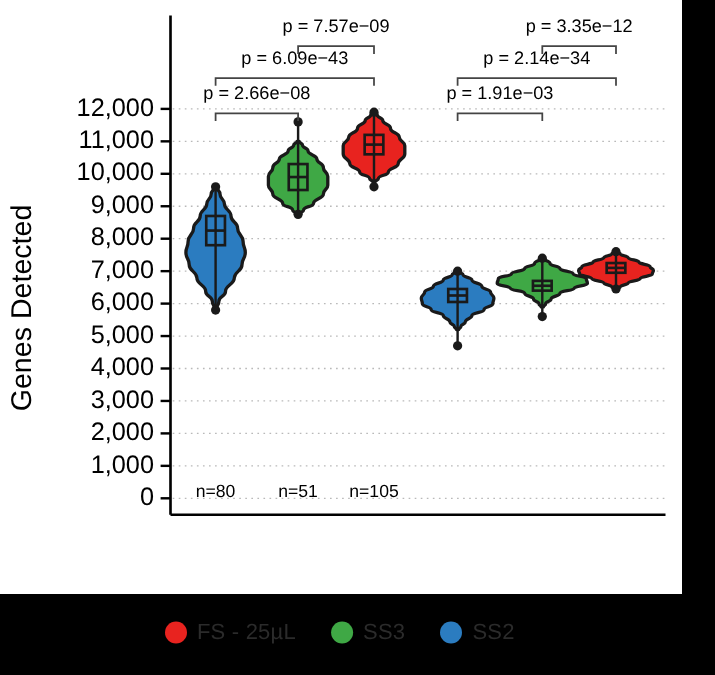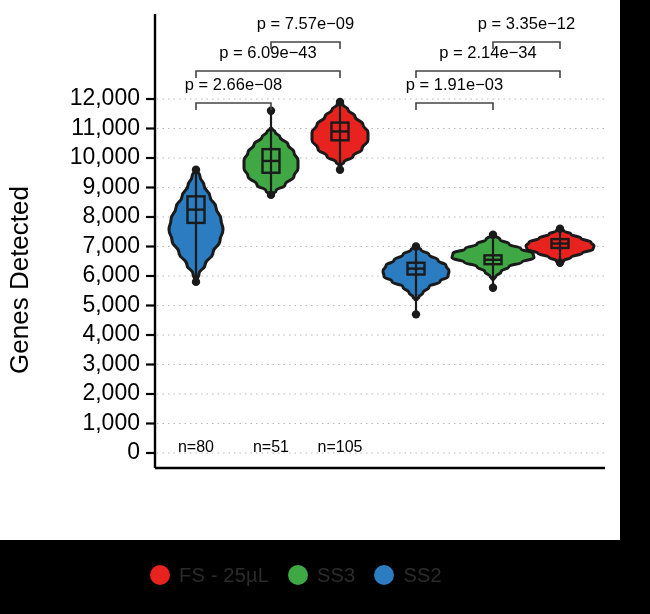--- a/index.html
+++ b/index.html
@@ -38,21 +38,21 @@
     background: #000000;
   }
   .legend-inner {
     position: absolute;
     left: 150px;
     top: 555px;
     width: 460px;
     height: 40px;
     display: flex;
     align-items: center;
-    gap: 19px;
+    gap: 32px;
   }
   .legend-item {
     display: flex;
     align-items: center;
     gap: 9px;
   }
   .legend-dot {
     width: 20px;
     height: 20px;
     border-radius: 50%;

